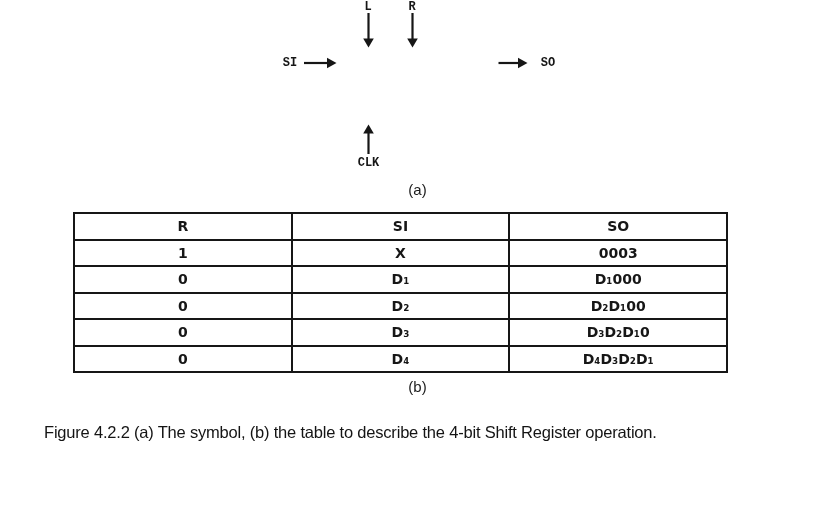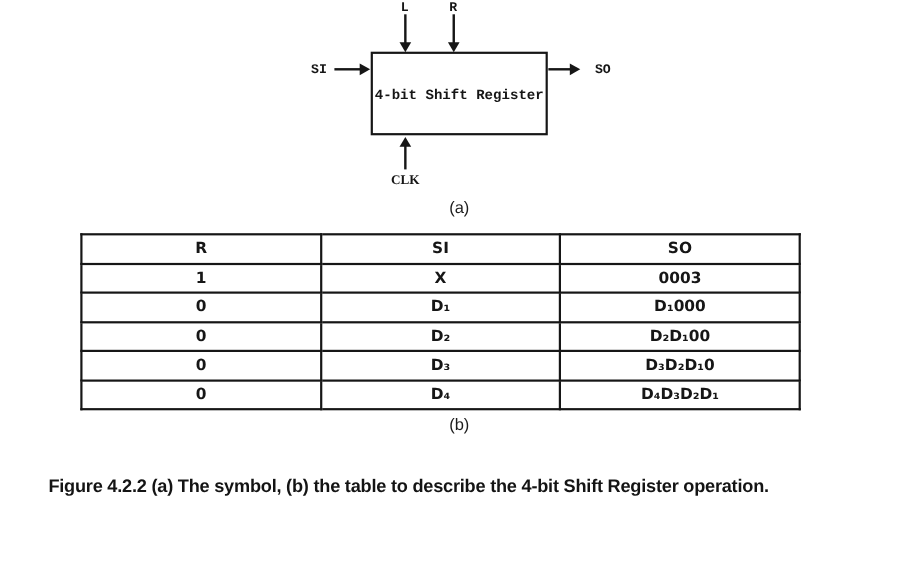--- a/index.html
+++ b/index.html
@@ -41,21 +41,21 @@
     font-family: "Liberation Mono", monospace;
     font-weight: bold;
     font-size: 12px;
     line-height: 14px;
     text-align: center;
   }
   .lbl-l   { left: 359px; top: 0px;   width: 18px; }
   .lbl-r   { left: 403px; top: 0px;   width: 18px; }
   .lbl-si  { left: 280px; top: 56px;  width: 20px; }
   .lbl-so  { left: 537px; top: 56px;  width: 22px; }
-  .lbl-clk { left: 349px; top: 156px; width: 39px; font-family: Liberation Serif, serif; }
+  .lbl-clk { left: 349px; top: 156px; width: 39px; }
 
   .sublabel {
     position: absolute;
     left: 337px;
     width: 161px;
     text-align: center;
     font-size: 15px;
     color: #1c1c1c;
   }
   .sublabel-a { top: 181px; }
@@ -76,22 +76,22 @@
     font-family: "DejaVu Sans", sans-serif;
     font-weight: bold;
     font-size: 14px;
     color: #161616;
     padding: 0;
   }
 
   
   .caption {
     position: absolute;
-    left: 44px; top: 433px;
-    font-weight: bold;
+    left: 44px; top: 423px;
+    font-weight: normal;
     font-size: 16.5px;
     letter-spacing: -0.2px;
     white-space: nowrap;
     color: #141414;
   }
 </style>
 </head>
 <body>
 
 <div class="page">
@@ -120,23 +120,20 @@
         <polygon points="363.2,133.5 373.8,133.5 368.5,124.5" stroke="none"></polygon>
       </g>
     </svg>
 
     <div class="pin-label lbl-l">L</div>
     <div class="pin-label lbl-r">R</div>
     <div class="pin-label lbl-si">SI</div>
     <div class="pin-label lbl-so">SO</div>
     <div class="pin-label lbl-clk">CLK</div>
 
-    <div class="register-box">
-      <span class="register-box-label">4-bit Shift Register</span>
-    </div>
 
     <div class="sublabel sublabel-a">(a)</div>
   </div>
 
   <table class="op-table">
     <tbody>
       <tr>
         <th>R</th>
         <th>SI</th>
         <th>SO</th>

